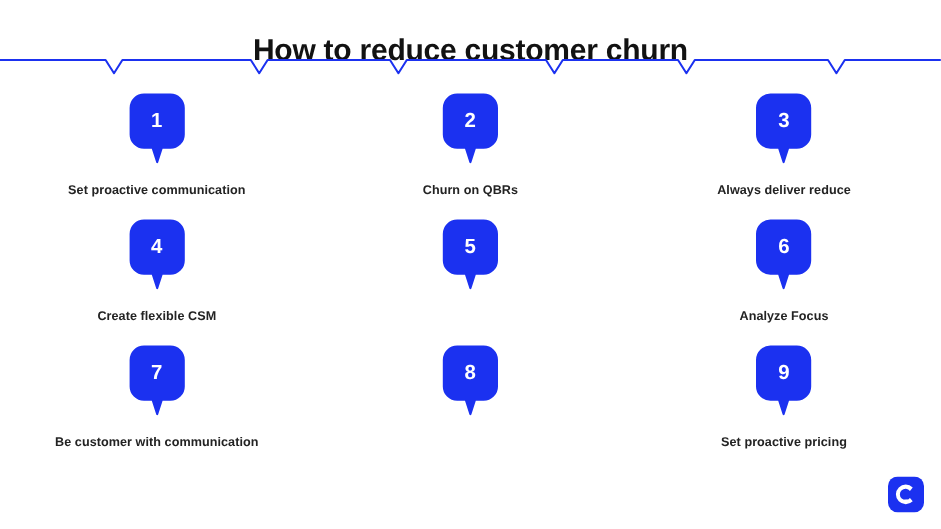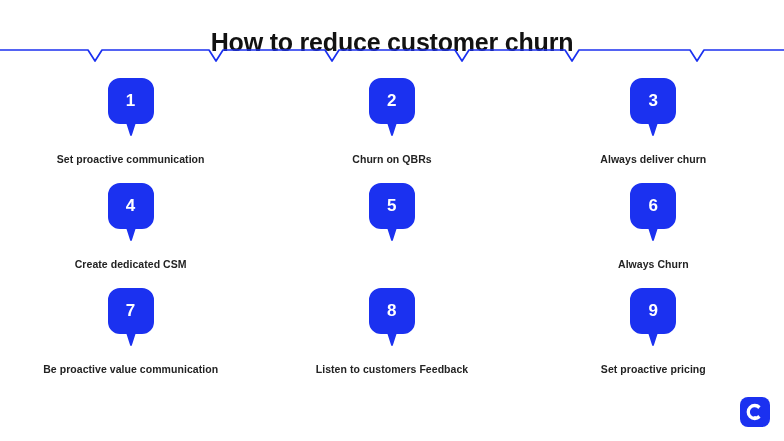--- a/index.html
+++ b/index.html
@@ -147,33 +147,33 @@
 
     <div class="step-cell">
       <div class="badge">
         <svg viewBox="0 0 46 60" xmlns="http://www.w3.org/2000/svg">
           <path d="M12,0 H34 A12,12 0 0 1 46,12 V34 A12,12 0 0 1 34,46 H27.5
                    L23.8,57.5 A0.9,0.9 0 0 1 22.2,57.5 L18.5,46 H12
                    A12,12 0 0 1 0,34 V12 A12,12 0 0 1 12,0 Z" fill="#1B31F0"></path>
         </svg>
         <span class="badge-num">3</span>
       </div>
-      <div class="step-label">Always deliver churn</div>
+      <div class="step-label">Always deliver reduce</div>
     </div>
 
     <div class="step-cell">
       <div class="badge">
         <svg viewBox="0 0 46 60" xmlns="http://www.w3.org/2000/svg">
           <path d="M12,0 H34 A12,12 0 0 1 46,12 V34 A12,12 0 0 1 34,46 H27.5
                    L23.8,57.5 A0.9,0.9 0 0 1 22.2,57.5 L18.5,46 H12
                    A12,12 0 0 1 0,34 V12 A12,12 0 0 1 12,0 Z" fill="#1B31F0"></path>
         </svg>
         <span class="badge-num">4</span>
       </div>
-      <div class="step-label">Create dedicated CSM</div>
+      <div class="step-label">Create flexible CSM</div>
     </div>
 
     <div class="step-cell">
       <div class="badge">
         <svg viewBox="0 0 46 60" xmlns="http://www.w3.org/2000/svg">
           <path d="M12,0 H34 A12,12 0 0 1 46,12 V34 A12,12 0 0 1 34,46 H27.5
                    L23.8,57.5 A0.9,0.9 0 0 1 22.2,57.5 L18.5,46 H12
                    A12,12 0 0 1 0,34 V12 A12,12 0 0 1 12,0 Z" fill="#1B31F0"></path>
         </svg>
         <span class="badge-num">5</span>
@@ -182,45 +182,44 @@
 
     <div class="step-cell">
       <div class="badge">
         <svg viewBox="0 0 46 60" xmlns="http://www.w3.org/2000/svg">
           <path d="M12,0 H34 A12,12 0 0 1 46,12 V34 A12,12 0 0 1 34,46 H27.5
                    L23.8,57.5 A0.9,0.9 0 0 1 22.2,57.5 L18.5,46 H12
                    A12,12 0 0 1 0,34 V12 A12,12 0 0 1 12,0 Z" fill="#1B31F0"></path>
         </svg>
         <span class="badge-num">6</span>
       </div>
-      <div class="step-label">Always Churn</div>
+      <div class="step-label">Analyze Focus</div>
     </div>
 
     <div class="step-cell">
       <div class="badge">
         <svg viewBox="0 0 46 60" xmlns="http://www.w3.org/2000/svg">
           <path d="M12,0 H34 A12,12 0 0 1 46,12 V34 A12,12 0 0 1 34,46 H27.5
                    L23.8,57.5 A0.9,0.9 0 0 1 22.2,57.5 L18.5,46 H12
                    A12,12 0 0 1 0,34 V12 A12,12 0 0 1 12,0 Z" fill="#1B31F0"></path>
         </svg>
         <span class="badge-num">7</span>
       </div>
-      <div class="step-label">Be proactive value communication</div>
+      <div class="step-label">Be customer with communication</div>
     </div>
 
     <div class="step-cell">
       <div class="badge">
         <svg viewBox="0 0 46 60" xmlns="http://www.w3.org/2000/svg">
           <path d="M12,0 H34 A12,12 0 0 1 46,12 V34 A12,12 0 0 1 34,46 H27.5
                    L23.8,57.5 A0.9,0.9 0 0 1 22.2,57.5 L18.5,46 H12
                    A12,12 0 0 1 0,34 V12 A12,12 0 0 1 12,0 Z" fill="#1B31F0"></path>
         </svg>
         <span class="badge-num">8</span>
       </div>
-      <div class="step-label">Listen to customers Feedback</div>
     </div>
 
     <div class="step-cell">
       <div class="badge">
         <svg viewBox="0 0 46 60" xmlns="http://www.w3.org/2000/svg">
           <path d="M12,0 H34 A12,12 0 0 1 46,12 V34 A12,12 0 0 1 34,46 H27.5
                    L23.8,57.5 A0.9,0.9 0 0 1 22.2,57.5 L18.5,46 H12
                    A12,12 0 0 1 0,34 V12 A12,12 0 0 1 12,0 Z" fill="#1B31F0"></path>
         </svg>
         <span class="badge-num">9</span>

